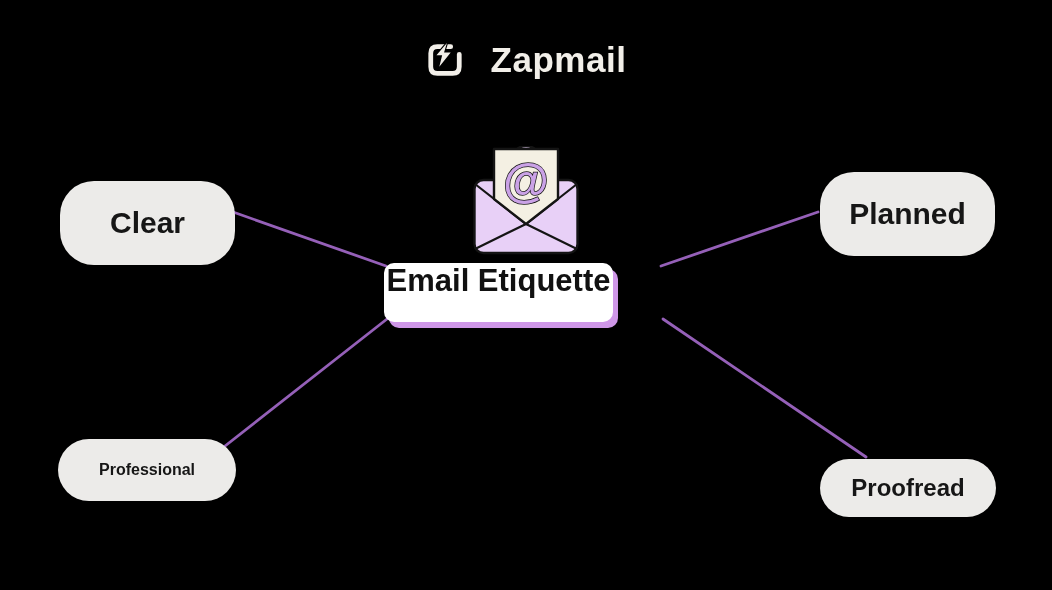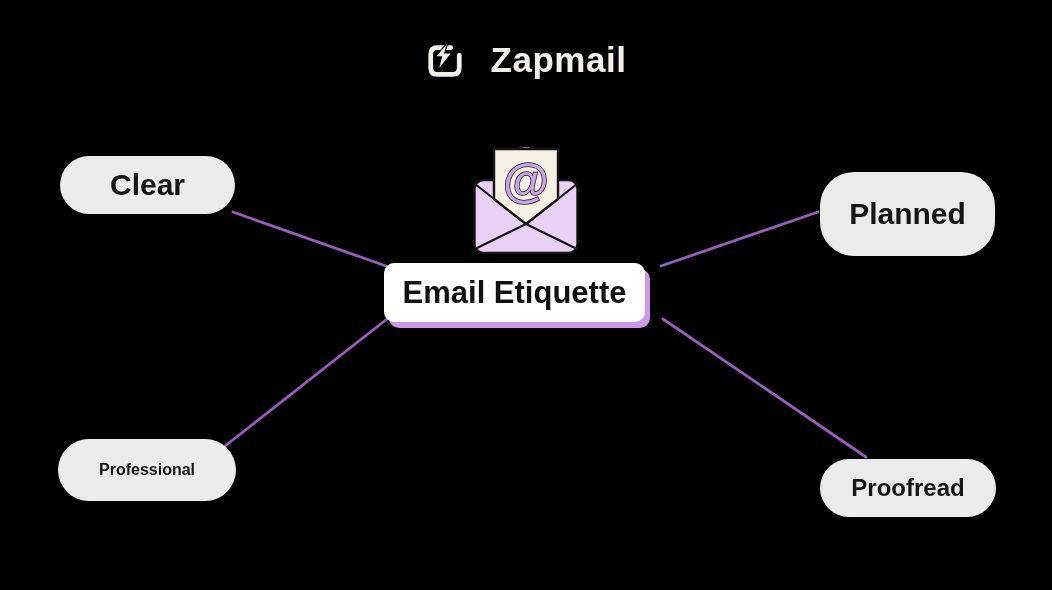--- a/index.html
+++ b/index.html
@@ -14,63 +14,62 @@
   .connectors { position: absolute; left: 0; top: 0; width: 1052px; height: 590px; }
   .connectors line { stroke: #9560b8; stroke-width: 2.8; stroke-linecap: round; }
 
   .logo {
     position: absolute;
     top: 40px;
     left: 0;
     width: 100%;
     display: flex;
     justify-content: center;
-    align-items: flex-end;
+    align-items: center;
     gap: 27px;
   }
   .logo-icon { width: 38px; height: 38px; }
   .logo-text {
     font-size: 35px;
     font-weight: 700;
     color: #f2efe9;
     letter-spacing: 0.5px;
   }
 
   .envelope { position: absolute; left: 472px; top: 146px; }
 
   .center-node {
     position: absolute;
     left: 384px;
     top: 263px;
-    width: 261px;
+    width: 229px;
     height: 59px;
     background: #ffffff;
     border-radius: 10px;
     box-shadow: 5px 6px 0 #cf97e8;
     display: flex;
-    align-items: center;
     justify-content: center;
     font-size: 31px;
     font-weight: 700;
     color: #111111;
     cursor: pointer;
   }
 
   .pill {
     position: absolute;
     background: #ECEBE9;
     border-radius: 34px;
     display: flex;
     align-items: center;
     justify-content: center;
     font-weight: 700;
     color: #161616;
     cursor: pointer;
   }
-  .pill-clear        { left: 60px;  top: 156px; width: 175px; height: 58px; font-size: 30px; }
+  .pill-clear        { left: 60px;  top: 181px; width: 175px; height: 84px; font-size: 30px; }
   .pill-planned      { left: 820px; top: 172px; width: 175px; height: 84px; font-size: 30px; }
   .pill-professional { left: 58px;  top: 439px; width: 178px; height: 62px; font-size: 16px; }
   .pill-proofread    { left: 820px; top: 459px; width: 176px; height: 58px; font-size: 24px; }
 </style>
 </head>
 <body>
 
 <div class="canvas">
 
   <svg class="connectors" viewBox="0 0 1052 590">

